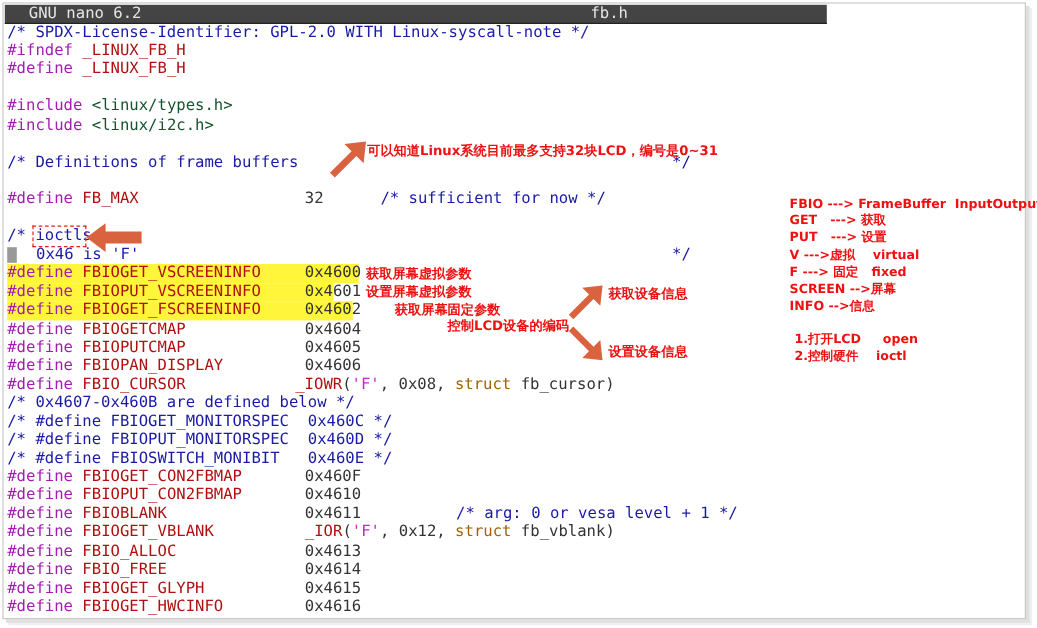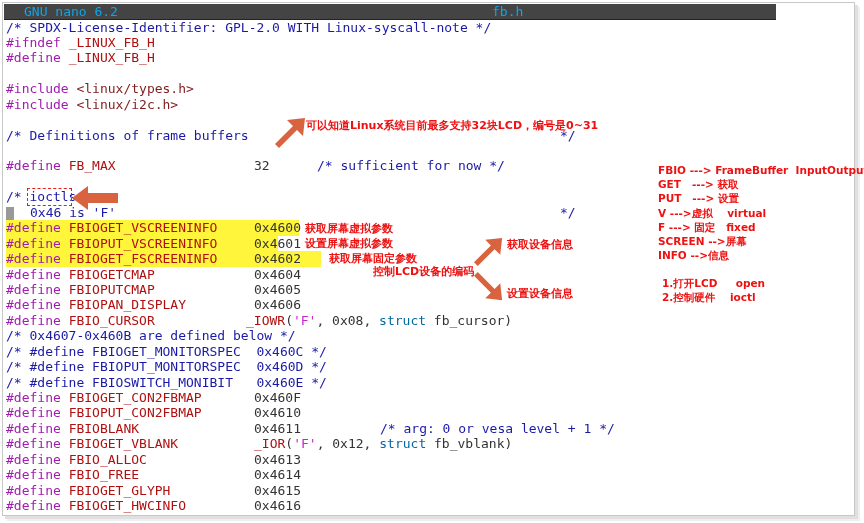--- a/index.html
+++ b/index.html
@@ -1,28 +1,28 @@
 <!DOCTYPE html>
 <html><head>
 <meta charset="utf-8">
 <style>
   html, body { margin:0; padding:0; background:#ffffff; }
   body { width:864px; height:523px; position:relative; overflow:hidden; font-family:"DejaVu Sans Mono", monospace; }
   .frame { position:absolute; left:2px; top:2px; width:851px; height:512px; border:1px solid #c8c8c8; background:#fff; box-shadow:3px 3px 0 #e0e0e0, 5px 5px 0 #efefef; }
-  .titlebar { position:absolute; left:4px; top:4px; width:772px; height:15px; background:#444444; color:#0ea5e9; font-size:13px; line-height:15px; border-bottom:1px solid #222; }
+  .titlebar { position:absolute; left:4px; top:4px; width:685px; height:15px; background:#444444; color:#e5e5e5; font-size:13px; line-height:15px; border-bottom:1px solid #222; }
   .titlebar .app { position:absolute; left:20px; top:0; }
   .titlebar .file { position:absolute; left:488px; top:0; }
   .editor { position:absolute; left:6px; top:19.5px; width:846px; }
   .line { height:15.45px; line-height:15.45px; font-size:13px; white-space:pre; position:relative; }
   .c-comment { color:#1a1aa6; }
   .c-pre { color:#a21caf; }
   .c-macro { color:#b01010; }
-  .c-str { color:#7f1d1d; }
+  .c-str { color:#14532d; }
   .c-num { color:#333333; }
-  .c-kw { color:#0369a1; }
+  .c-kw { color:#a16207; }
   .c-char { color:#cc22cc; }
   .hl { background:#fff53b; }
   .cursor { display:inline-block; width:8px; height:13px; background:#999; vertical-align:middle; }
   .ann { position:absolute; color:#ee1111; font-family:"DejaVu Sans", sans-serif; font-weight:bold; font-size:11px; white-space:nowrap; }
   .legend { position:absolute; left:658px; top:163px; color:#ee1111; font-family:"DejaVu Sans", sans-serif; font-weight:bold; font-size:10.5px; line-height:14.2px; white-space:pre; }
   .steps { position:absolute; left:662px; top:276px; color:#ee1111; font-family:"DejaVu Sans", sans-serif; font-weight:bold; font-size:10.5px; line-height:14px; white-space:pre; }
   .dashbox { position:absolute; left:27px; top:188px; width:43px; height:16px; border:1.5px dashed #e02020; }
   svg.arrow { position:absolute; overflow:visible; }
 </style>
 </head>
@@ -60,21 +60,21 @@
   <div class="line"></div>
 
   <div class="line"><span class="c-comment">/* ioctls</span></div>
 
   <div class="line"><span class="cursor"></span><span class="c-comment" style="position:absolute;left:24px;">0x46 is 'F'</span><span class="c-comment" style="position:absolute;left:554px;">*/</span></div>
 
   <div class="line"><span class="hl" style="display:inline-block;width:293px;"><span class="c-pre">#define</span> <span class="c-macro">FBIOGET_VSCREENINFO</span></span><span class="c-num" style="position:absolute;left:248px;">0x4600</span></div>
 
   <div class="line"><span class="hl" style="display:inline-block;width:272px;"><span class="c-pre">#define</span> <span class="c-macro">FBIOPUT_VSCREENINFO</span></span><span class="c-num" style="position:absolute;left:248px;">0x4601</span></div>
 
-  <div class="line"><span class="hl" style="display:inline-block;width:315px;"><span class="c-pre">#define</span> <span class="c-macro">FBIOGET_FSCREENINFO</span></span><span class="c-num" style="position:absolute;left:248px;">0x4602</span></div>
+  <div class="line"><span class="hl" style="display:inline-block;width:288px;"><span class="c-pre">#define</span> <span class="c-macro">FBIOGET_FSCREENINFO</span></span><span class="c-num" style="position:absolute;left:248px;">0x4602</span></div>
 
   <div class="line"><span class="c-pre">#define</span> <span class="c-macro">FBIOGETCMAP</span><span class="c-num" style="position:absolute;left:248px;">0x4604</span></div>
 
   <div class="line"><span class="c-pre">#define</span> <span class="c-macro">FBIOPUTCMAP</span><span class="c-num" style="position:absolute;left:248px;">0x4605</span></div>
 
   <div class="line"><span class="c-pre">#define</span> <span class="c-macro">FBIOPAN_DISPLAY</span><span class="c-num" style="position:absolute;left:248px;">0x4606</span></div>
 
   <div class="line"><span class="c-pre">#define</span> <span class="c-macro">FBIO_CURSOR</span><span style="position:absolute;left:240px;"><span class="c-macro">_IOWR</span><span class="c-num">(</span><span class="c-char">'F'</span><span class="c-num">, 0x08, </span><span class="c-kw">struct</span><span class="c-num"> fb_cursor)</span></span></div>
 
   <div class="line"><span class="c-comment">/* 0x4607-0x460B are defined below */</span></div>

